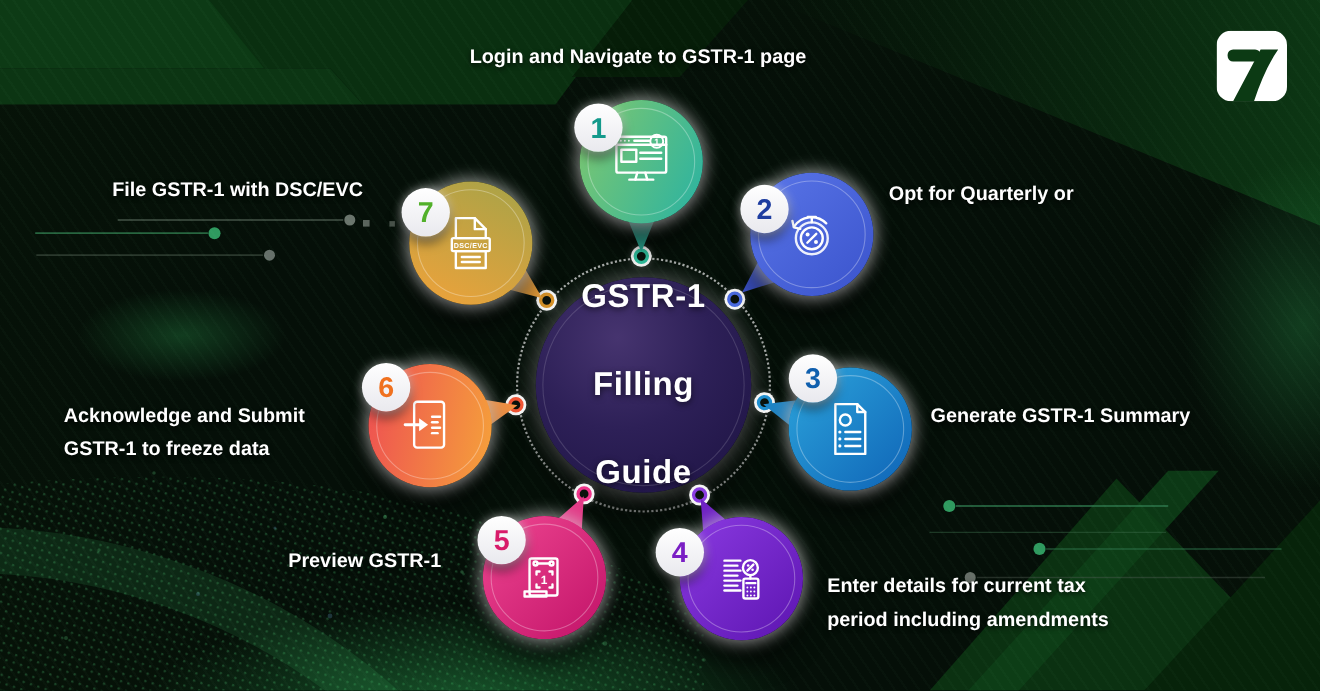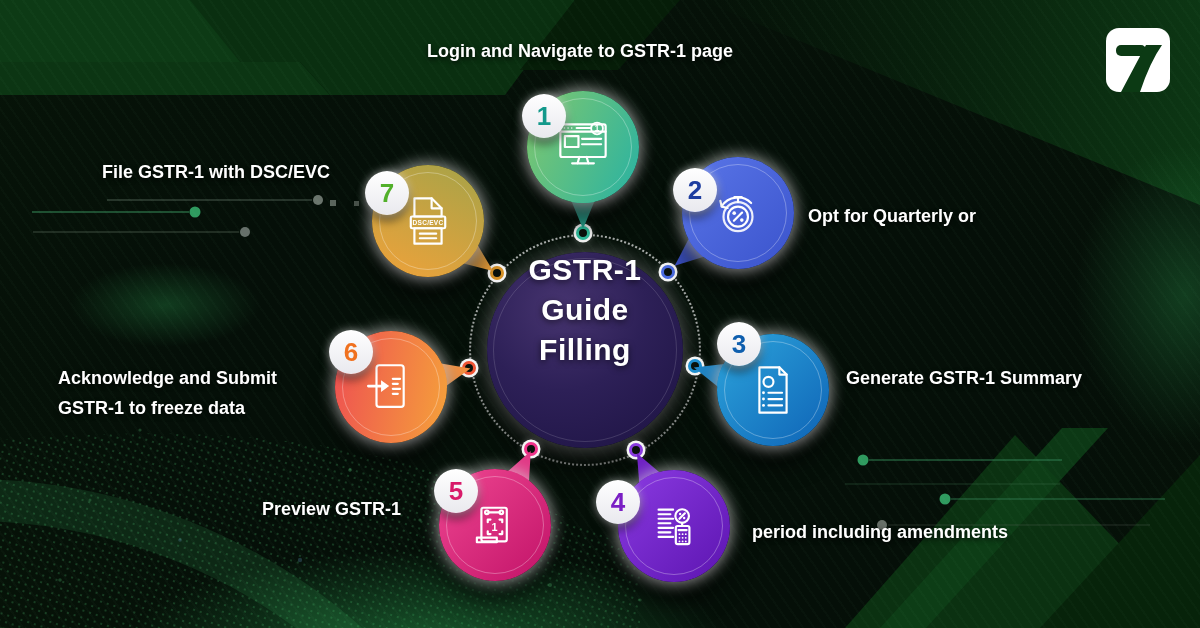--- a/index.html
+++ b/index.html
@@ -12,21 +12,21 @@
   .bg-svg { position:absolute; inset:0; }
   .hatch { position:absolute; inset:0; pointer-events:none;
     background: repeating-linear-gradient(55deg, rgba(160,255,190,.018) 0 2px, transparent 2px 9px); }
 
   
   .dotted-ring { position:absolute; left:469px; top:234px; width:232px; height:232px;
     border:2px dotted rgba(255,255,255,.65); border-radius:50%; }
   .hub { position:absolute; left:487px; top:252px; width:196px; height:196px; border-radius:50%;
     background: radial-gradient(circle at 38% 28%, #46346f 0%, #2d2057 45%, #1c1242 100%);
     box-shadow: 0 0 20px 2px rgba(255,255,255,.30), 0 16px 30px rgba(0,0,0,.85);
-    display:flex; flex-direction:column; align-items:center; justify-content:flex-start; gap:4px; }
+    display:flex; flex-direction:column; align-items:center; justify-content:space-between; gap:16px; }
   .hub::after { content:""; position:absolute; inset:6px; border-radius:50%;
     border:1px solid rgba(255,255,255,.14); }
   .hub .line { color:#fff; font-size:30px; font-weight:700; line-height:36px; letter-spacing:.5px;
     text-shadow:0 2px 6px rgba(0,0,0,.6); }
 
   
   .ringdot { position:absolute; width:14px; height:14px; border-radius:50%; background:#0a120c;
     border:3px solid #fff;
     box-shadow: 0 0 0 2.5px rgba(255,255,255,.95), 0 0 9px rgba(255,255,255,.55); }
   .d1 { left:576px; top:226px; border-color:#2fbf9d; }
@@ -74,21 +74,21 @@
   .bd5 { left:434px; top:469px; color:#d81b6a; }
   .bd6 { left:329px; top:330px; color:#f0711f; }
   .bd7 { left:365px; top:171px; color:#52b02a; }
 
   .icon { width:58px; height:58px; }
 
   
   .label { position:absolute; color:#fff; font-size:18px; font-weight:700; line-height:30px;
     text-shadow:0 2px 5px rgba(0,0,0,.8); white-space:nowrap; z-index:5; }
   .lb1 { left:408px; top:36px;  width:344px; text-align:center; }
-  .lb2 { left:808px; top:161px;margin-top:40px; }
+  .lb2 { left:808px; top:161px; }
   .lb3 { left:846px; top:363px; }
   .lb4 { left:752px; top:517px; line-height:31px; }
   .lb5 { left:262px; top:494px; }
   .lb6 { left:58px;  top:363px; }
   .lb7 { left:102px; top:157px;text-align:center; }
 
   .logo { position:absolute; left:1106px; top:28px; width:64px; height:64px; z-index:5; }
 </style>
 </head>
 <body>
@@ -175,22 +175,22 @@
 
   <svg class="logo" viewBox="0 0 64 64">
     <rect x="0" y="0" width="64" height="64" rx="13" fill="#ffffff"></rect>
     <rect x="10" y="17" width="30" height="11" rx="5" fill="#0c3a14"></rect>
     <path d="M 40 17 L 56 17 Q 44 34 34 64 L 15 64 Z" fill="#0c3a14"></path>
   </svg>
 
   <div class="dotted-ring"></div>
   <div class="hub">
     <div class="line">GSTR-1</div>
+    <div class="line">Filling</div>
     <div class="line">Guide</div>
-    <div class="line">Filling</div>
   </div>
 
   <div>
     <div class="tail t1"></div>
     <div class="ringdot d1"></div>
     <div class="bubble b1">
       <svg class="icon" viewBox="0 0 64 64" stroke="#fff" fill="none" stroke-width="2.4" stroke-linecap="round" stroke-linejoin="round">
         <rect x="7" y="7" width="50" height="36" rx="2"></rect>
         <line x1="7" y1="15" x2="57" y2="15"></line>
         <circle cx="11.5" cy="11" r="0.9" fill="#fff" stroke="none"></circle>
@@ -289,20 +289,21 @@
         <circle cx="45" cy="45" r="1" fill="#fff" stroke="none"></circle>
         <circle cx="38" cy="49" r="1" fill="#fff" stroke="none"></circle>
         <circle cx="41.5" cy="49" r="1" fill="#fff" stroke="none"></circle>
         <circle cx="45" cy="49" r="1" fill="#fff" stroke="none"></circle>
       </svg>
     </div>
     <div class="badge bd4">
         <span>4</span>
       </div>
     <div class="label lb4">
+      <div>Enter details for current tax</div>
       <div>period including amendments</div>
     </div>
   </div>
 
   <div>
     <div class="tail t5"></div>
     <div class="ringdot d5"></div>
     <div class="bubble b5">
       <svg class="icon" viewBox="0 0 64 64" stroke="#fff" fill="none" stroke-width="2.4" stroke-linecap="round" stroke-linejoin="round">
         <rect x="17" y="13" width="28" height="37" rx="2"></rect>

